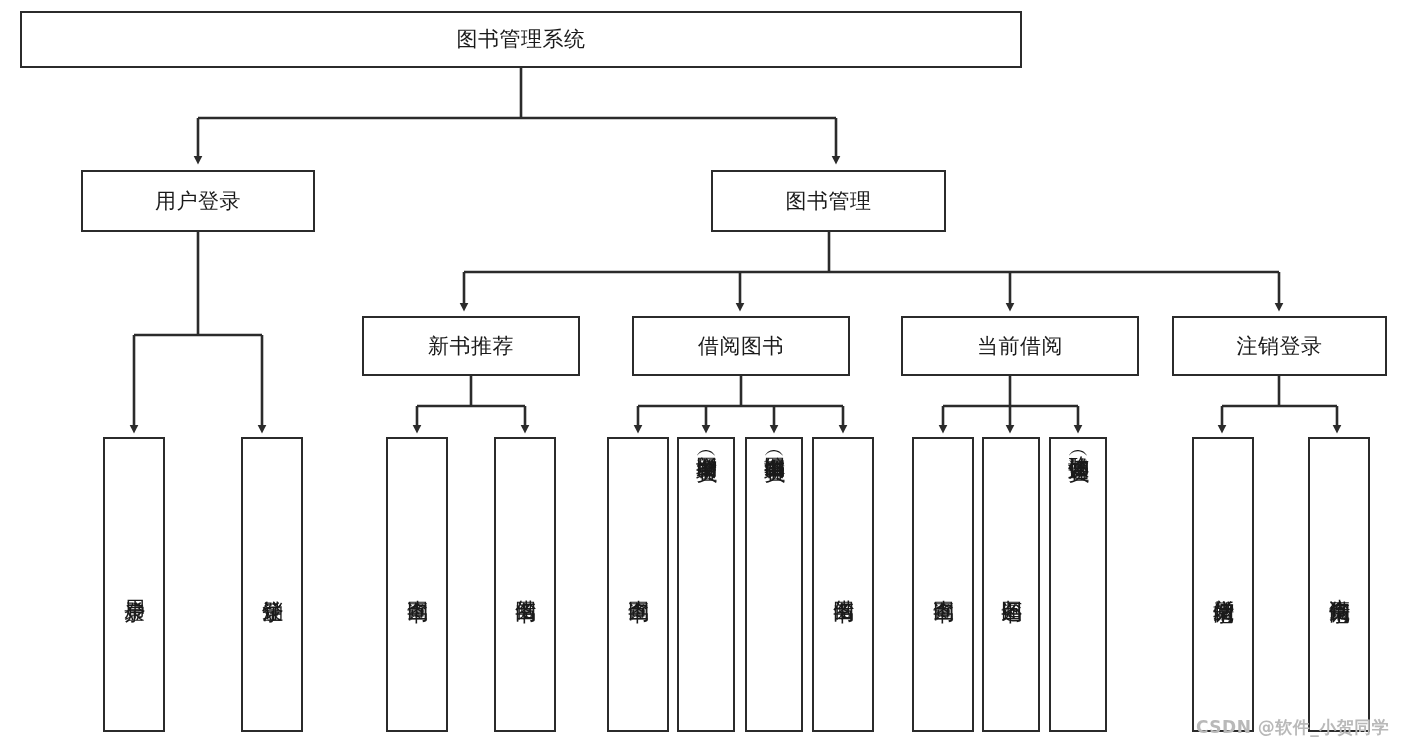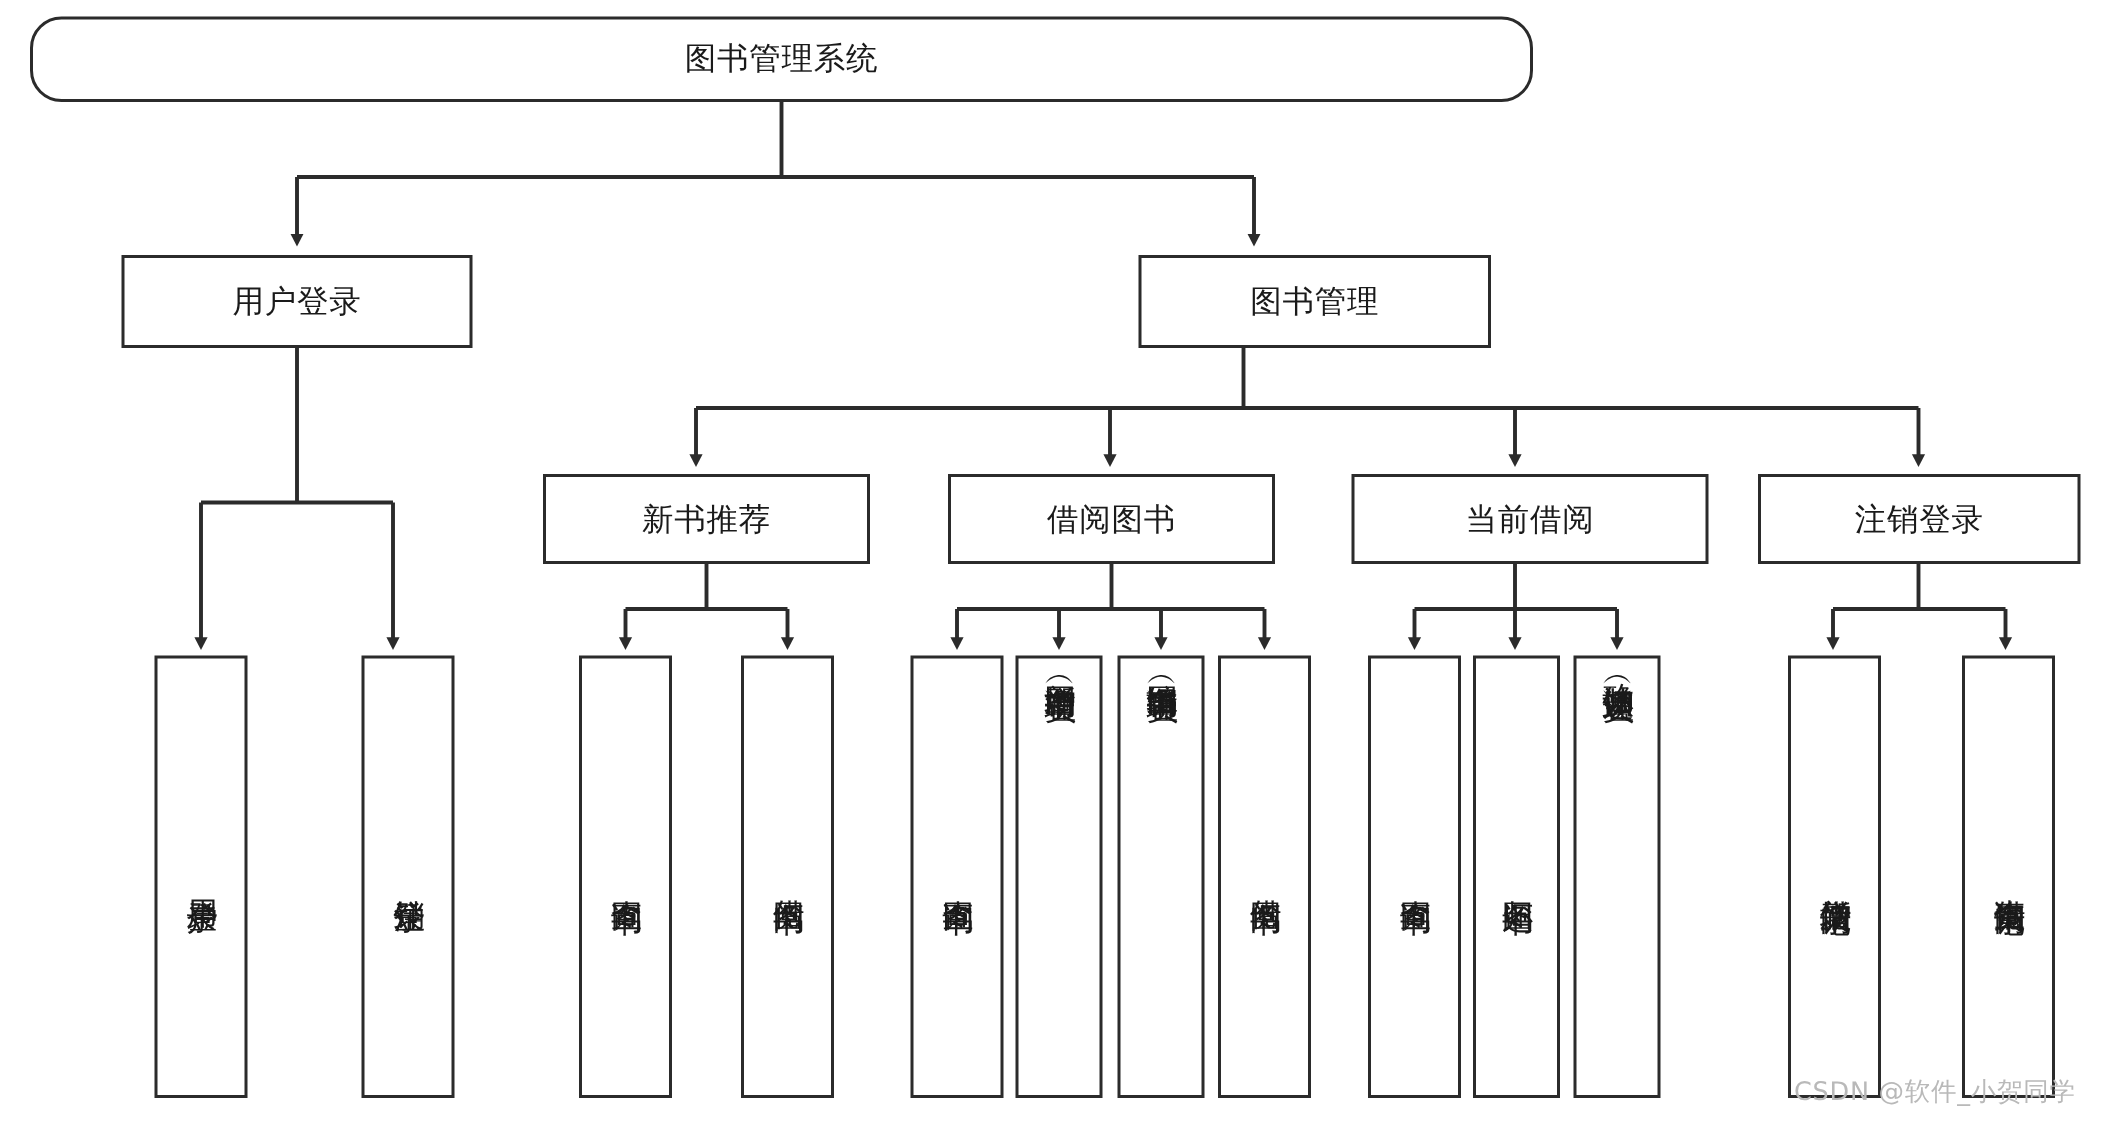--- a/index.html
+++ b/index.html
@@ -125,28 +125,28 @@
       <path d="M1010,406 L1010,429" marker-end="url(#arrow)"></path>
       <path d="M1078,406 L1078,429" marker-end="url(#arrow)"></path>
 
       <path d="M1279,376 L1279,406"></path>
       <path d="M1222,406 L1337,406"></path>
       <path d="M1222,406 L1222,429" marker-end="url(#arrow)"></path>
       <path d="M1337,406 L1337,429" marker-end="url(#arrow)"></path>
     </g>
   </svg>
 
-  <div class="node root horiz" style="left:20px; top:11px; width:1002px; height:57px;border-radius:21px;">
+  <div class="node root horiz" style="left:20px; top:11px; width:1002px; height:57px;">
     <span class="label">图书管理系统</span>
   </div>
 
   <div class="node horiz" style="left:81px; top:170px; width:234px; height:62px;">
     <span class="label">用户登录</span>
   </div>
-  <div class="node horiz" style="left:711px; top:170px; width:235px; height:62px;margin-left:48px;">
+  <div class="node horiz" style="left:711px; top:170px; width:235px; height:62px;">
     <span class="label">图书管理</span>
   </div>
 
   <div class="node horiz" style="left:362px; top:316px; width:218px; height:60px;">
     <span class="label">新书推荐</span>
   </div>
   <div class="node horiz" style="left:632px; top:316px; width:218px; height:60px;">
     <span class="label">借阅图书</span>
   </div>
   <div class="node horiz" style="left:901px; top:316px; width:238px; height:60px;">
@@ -193,15 +193,15 @@
     <span class="label">确认归还（管理员）</span>
   </div>
 
   <div class="node vert center" style="left:1192px; top:437px; width:62px; height:295px;">
     <span class="label">新增借阅记录</span>
   </div>
   <div class="node vert center" style="left:1308px; top:437px; width:62px; height:295px;">
     <span class="label">查询借阅记录</span>
   </div>
 
-  <div class="watermark" style="left:1196px; top:716px;">CSDN @软件_小贺同学</div>
+  <div class="watermark" style="left:1196px; top:716px;font-weight:bold;">CSDN @软件_小贺同学</div>
 
 </div>
 
 </body></html>

